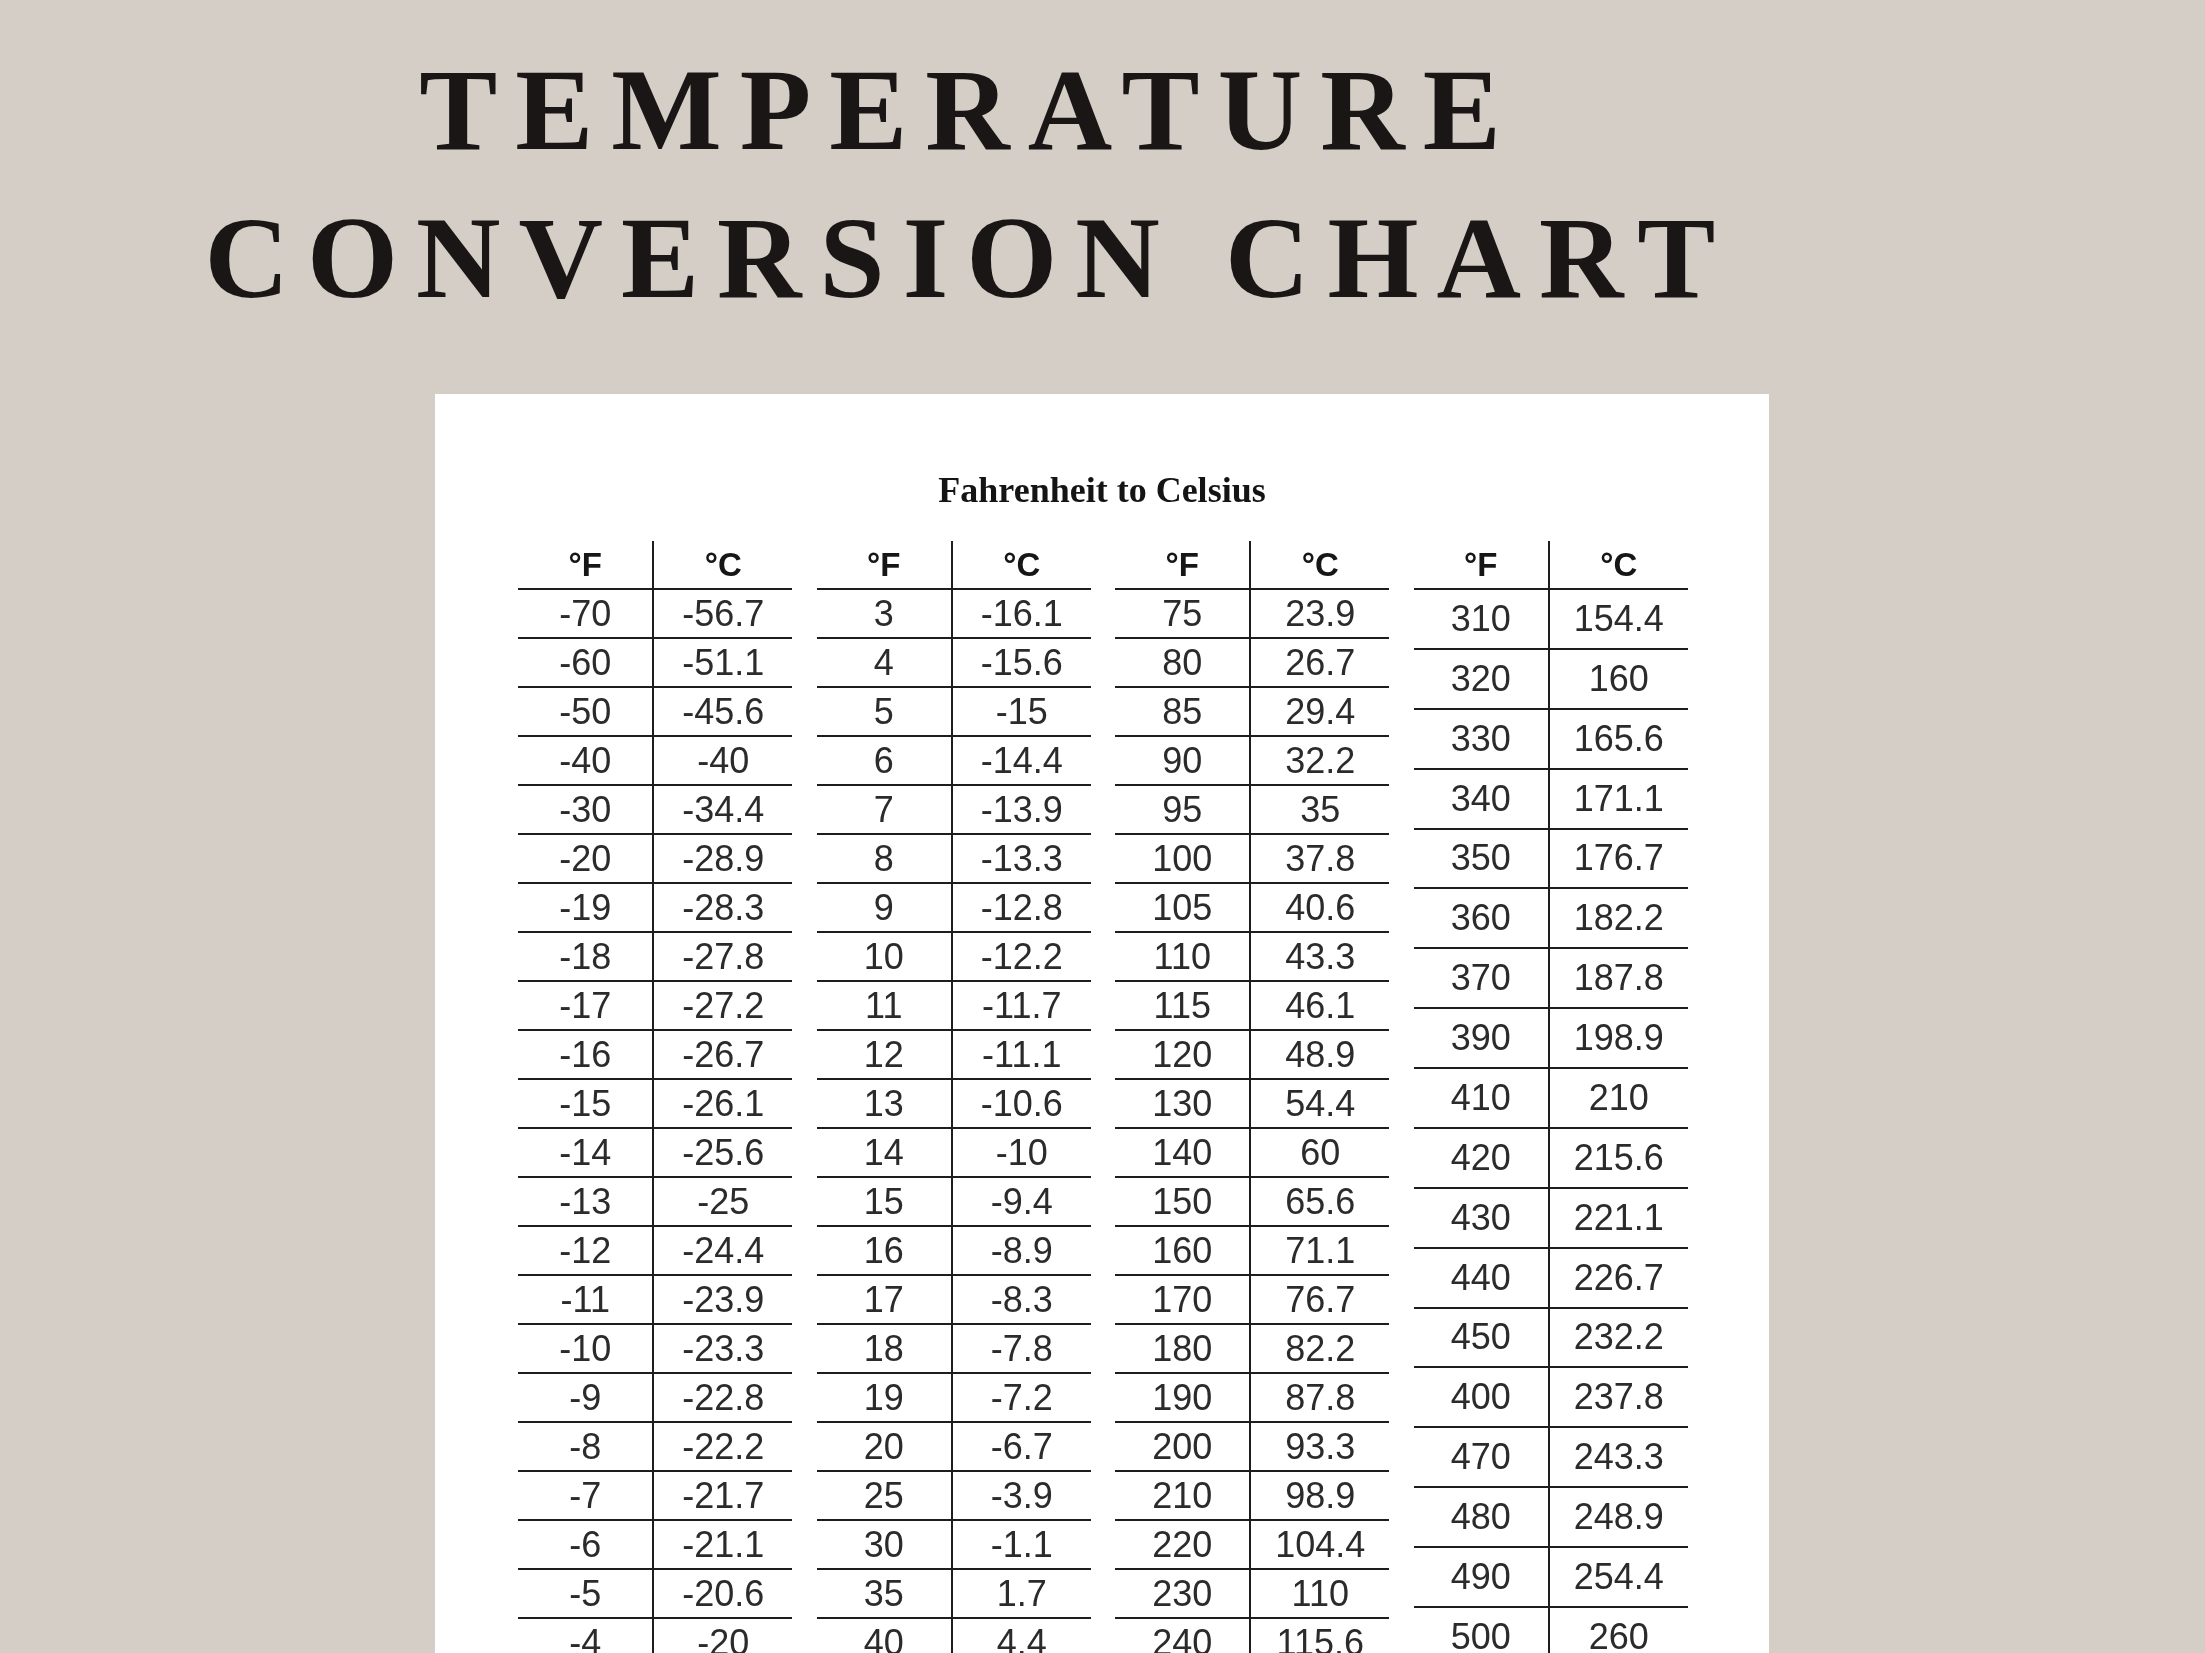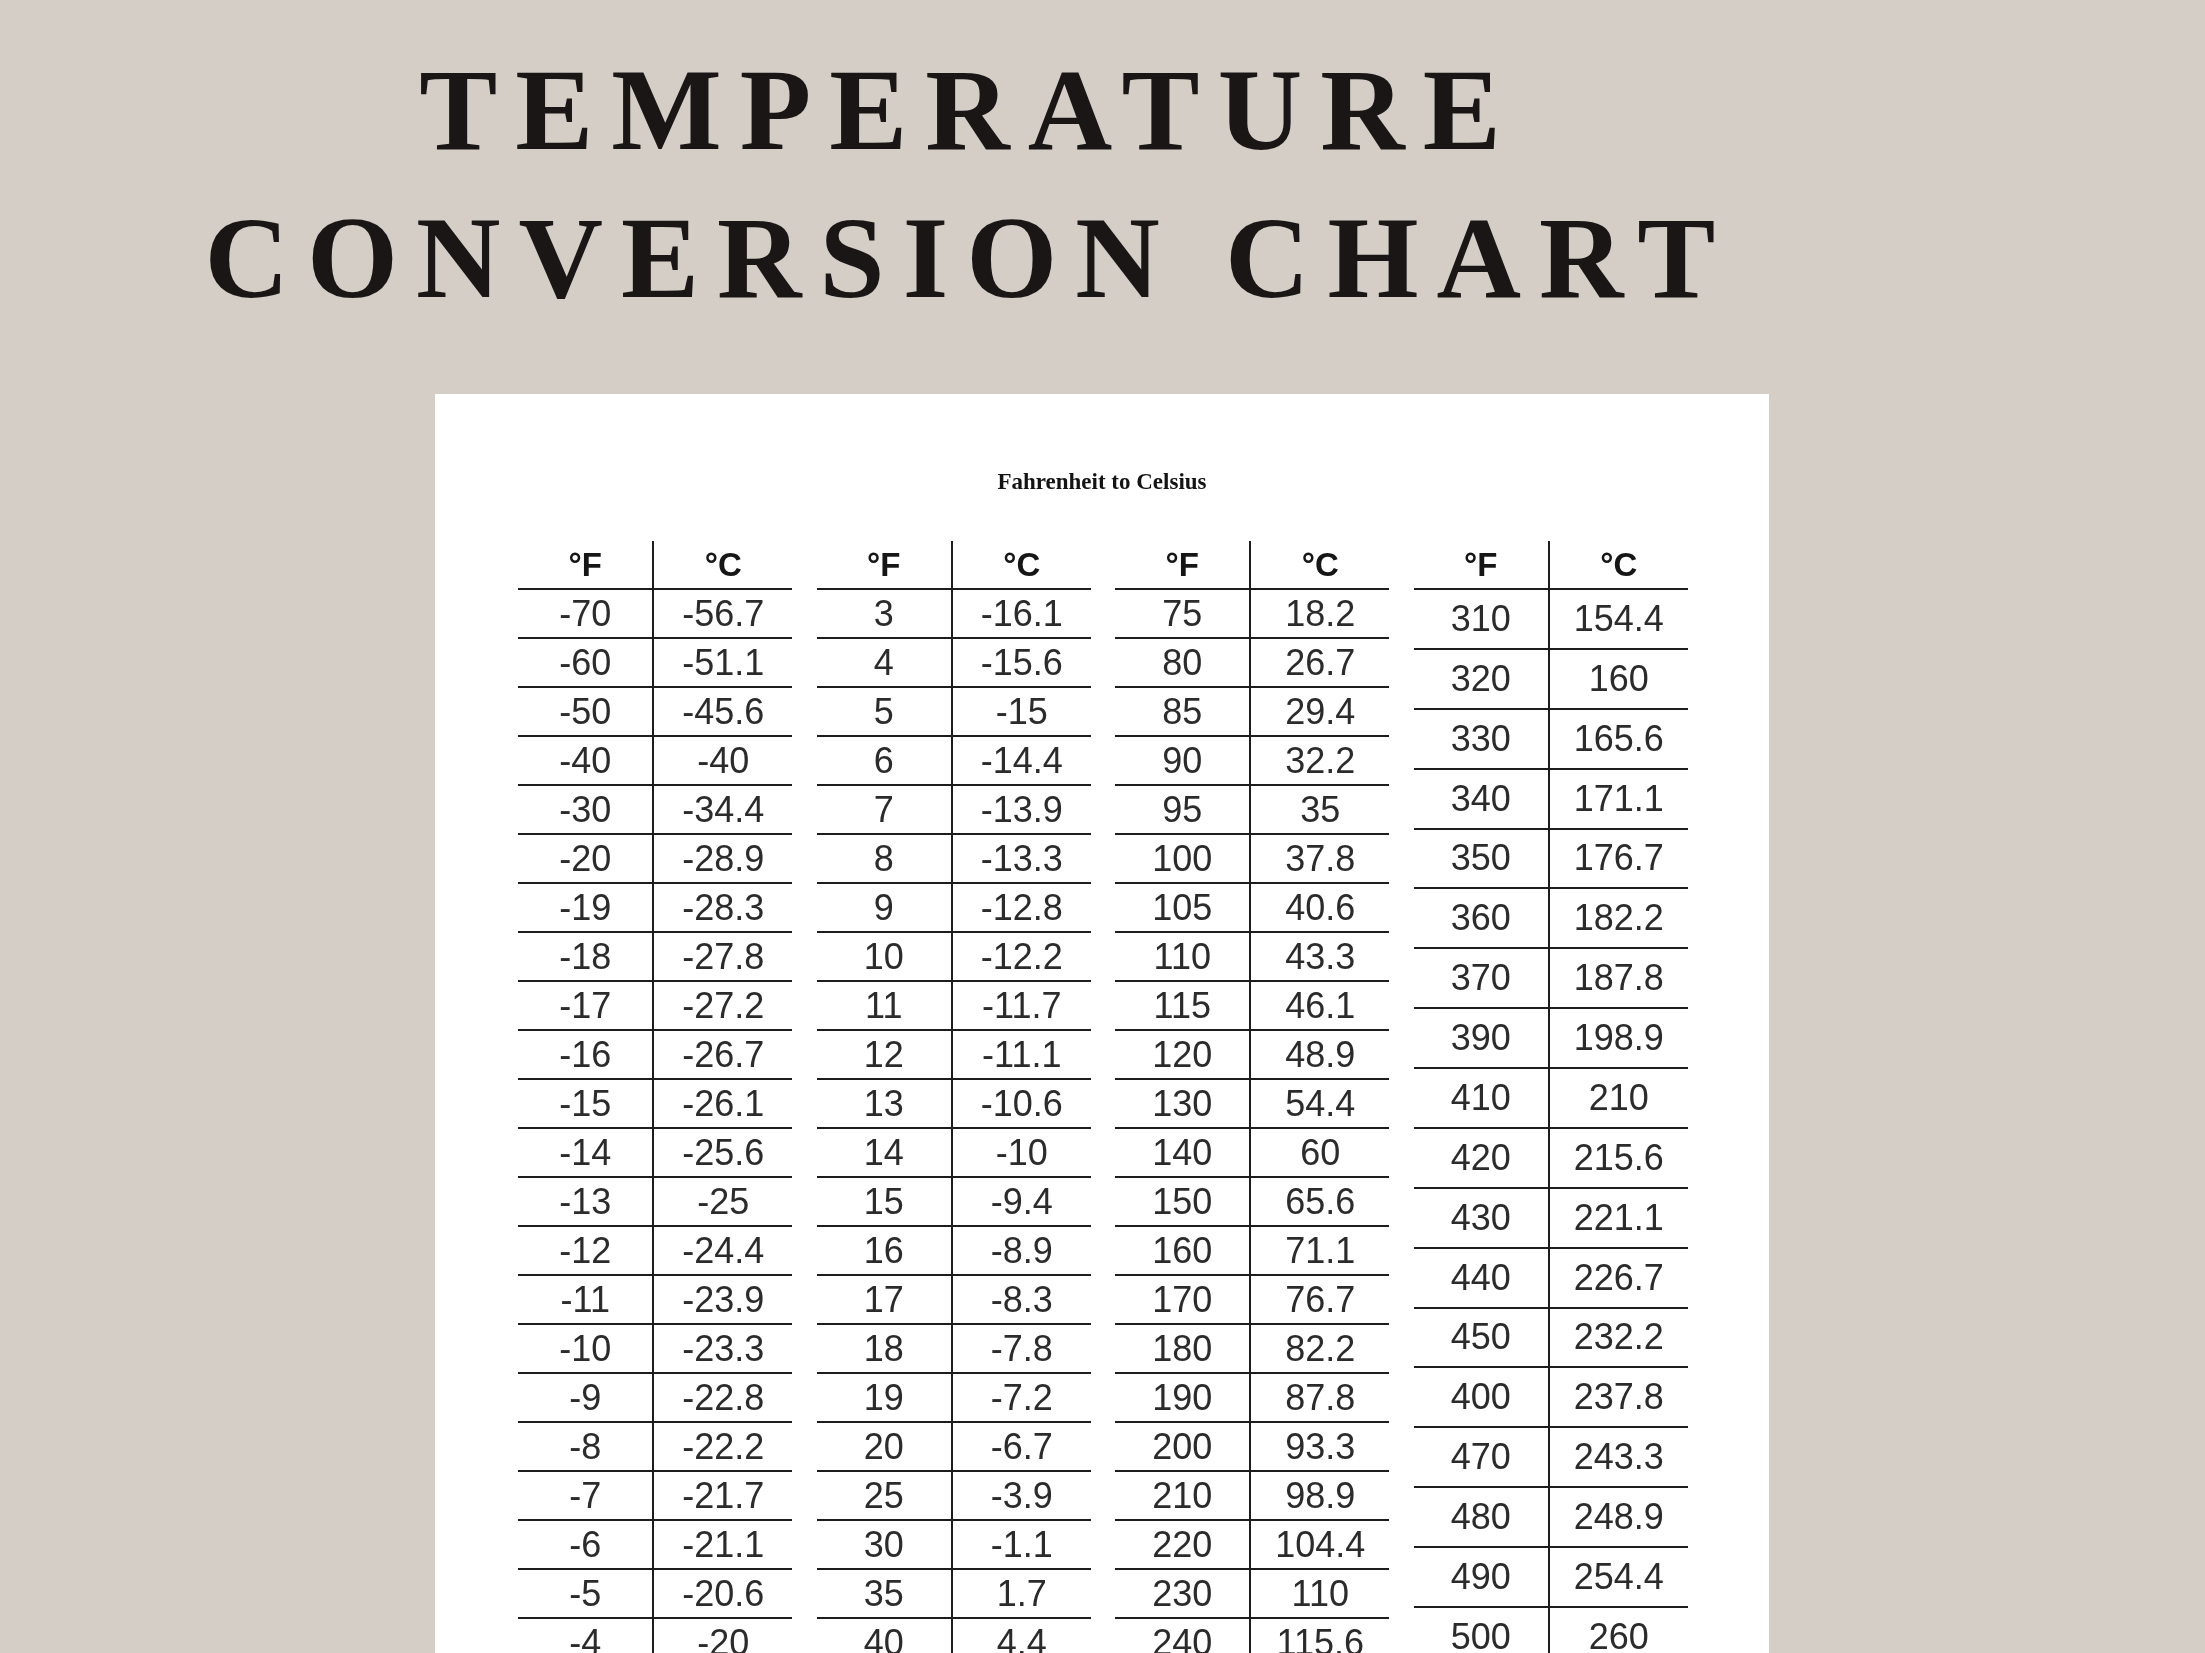--- a/index.html
+++ b/index.html
@@ -27,21 +27,21 @@
     left: 435px; top: 394px;
     width: 1334px; height: 1429px;
     background: #ffffff;
   }
   .card-heading {
     position: absolute;
     top: 75px; left: 0; width: 100%;
     text-align: center;
     font-family: "Liberation Serif", serif;
     font-weight: 700;
-    font-size: 23px;
+    font-size: 36px;
     color: #141414;
   }
   .tables {
     position: absolute;
     left: 83px; top: 147px;
     display: flex;
     gap: 24.5px;
   }
   table.pair {
     border-collapse: separate;
@@ -284,21 +284,21 @@
     <table class="pair">
         <thead>
           <tr>
             <th class="fcol">°F</th>
             <th class="ccol">°C</th>
           </tr>
         </thead>
         <tbody>
           <tr>
             <td class="fcol">75</td>
-            <td class="ccol">18.2</td>
+            <td class="ccol">23.9</td>
           </tr>
           <tr>
             <td class="fcol">80</td>
             <td class="ccol">26.7</td>
           </tr>
           <tr>
             <td class="fcol">85</td>
             <td class="ccol">29.4</td>
           </tr>
           <tr>

